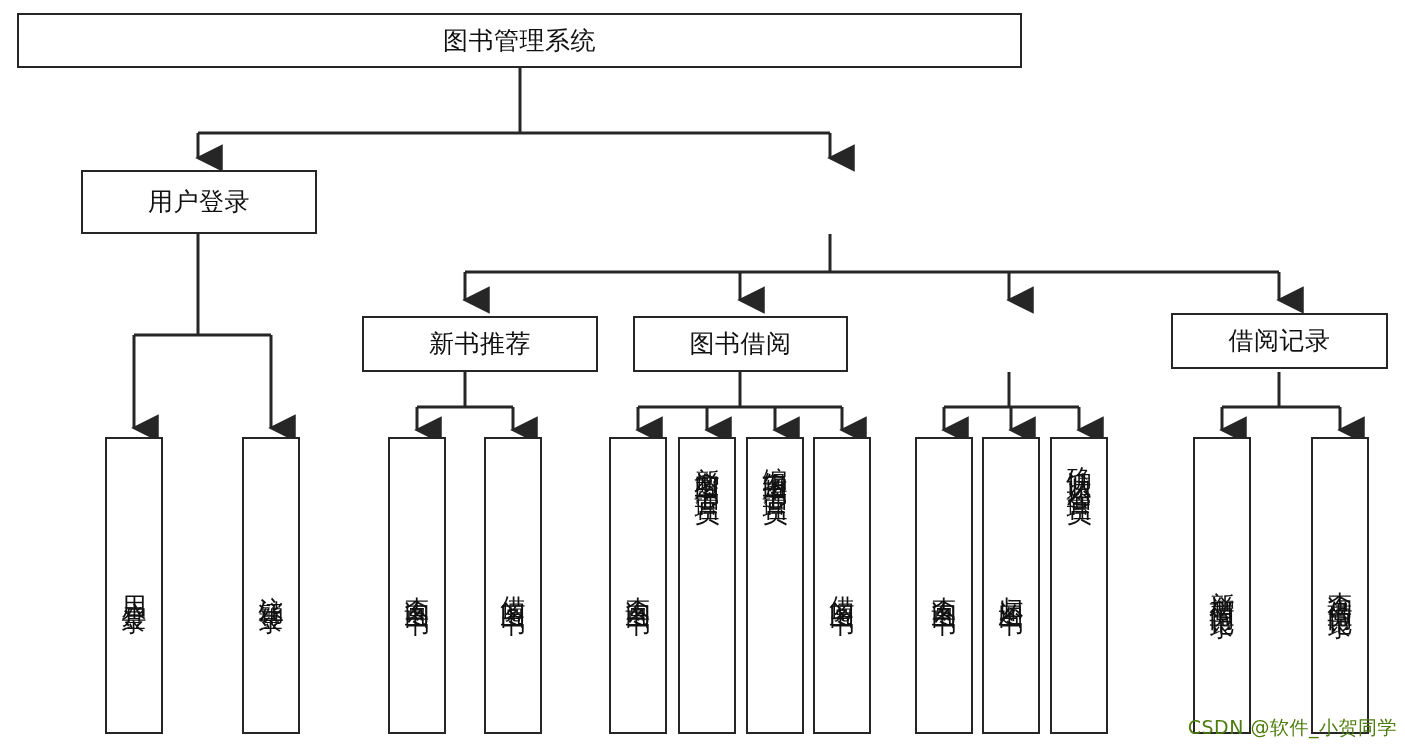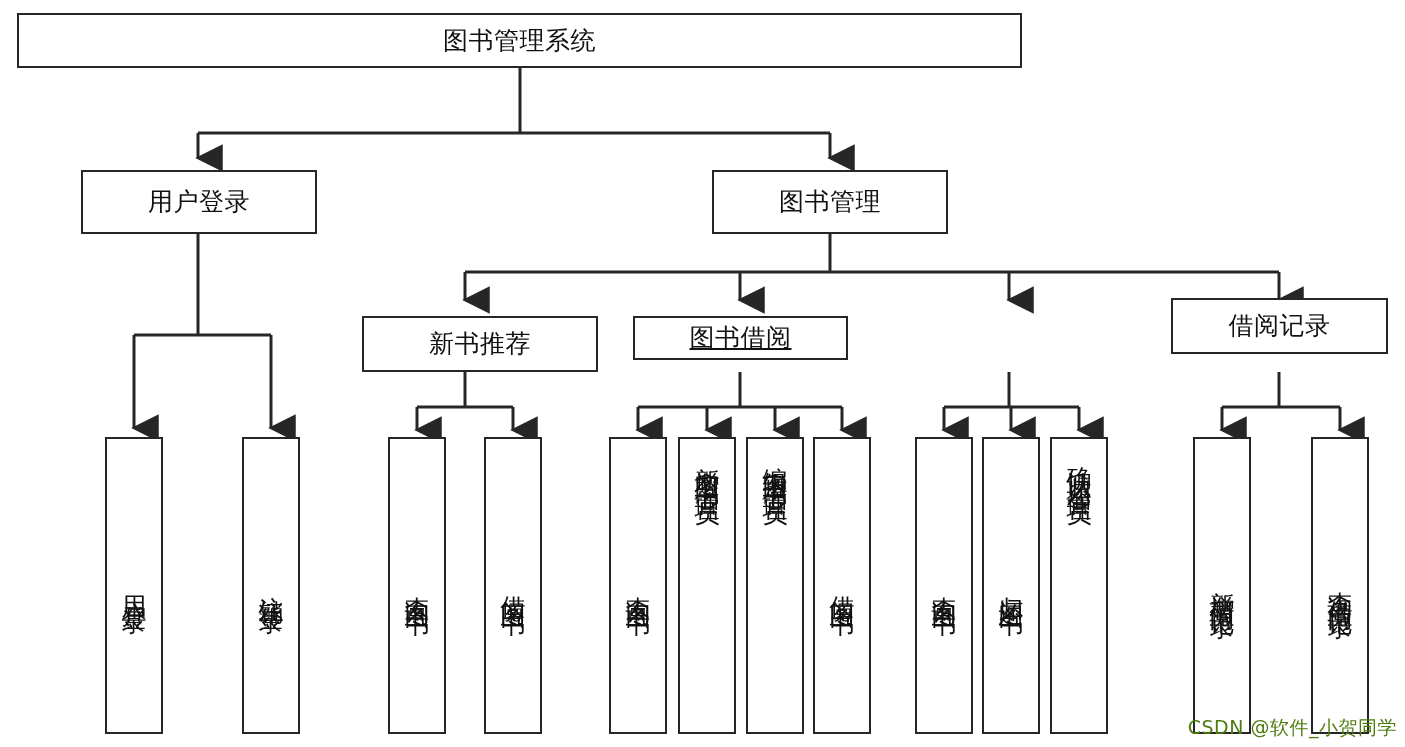--- a/index.html
+++ b/index.html
@@ -129,34 +129,31 @@
   </svg>
 
   <div class="node horiz" style="left:17px; top:13px; width:1005px; height:55px;">
     <span class="node-label">图书管理系统</span>
   </div>
 
   <div class="node horiz" style="left:81px; top:170px; width:236px; height:64px;">
     <span class="node-label">用户登录</span>
   </div>
 
-  <div class="node horiz" style="left:712px; top:170px; width:236px; height:64px;">
-    <span class="node-label">图书管理</span>
-  </div>
 
   <div class="node horiz" style="left:362px; top:316px; width:236px; height:56px;">
     <span class="node-label">新书推荐</span>
   </div>
 
-  <div class="node horiz" style="left:633px; top:316px; width:215px; height:44px;text-decoration:underline;">
+  <div class="node horiz" style="left:633px; top:316px; width:215px; height:56px;">
     <span class="node-label">图书借阅</span>
   </div>
 
 
-  <div class="node horiz" style="left:1171px; top:298px; width:217px; height:56px;">
+  <div class="node horiz" style="left:1171px; top:313px; width:217px; height:56px;">
     <span class="node-label">借阅记录</span>
   </div>
 
   <div class="node vert vert-mid" style="left:105px; top:437px; width:58px; height:297px;">
     <span class="node-label">用户登录</span>
   </div>
 
   <div class="node vert vert-mid" style="left:242px; top:437px; width:58px; height:297px;">
     <span class="node-label">注销登录</span>
   </div>

